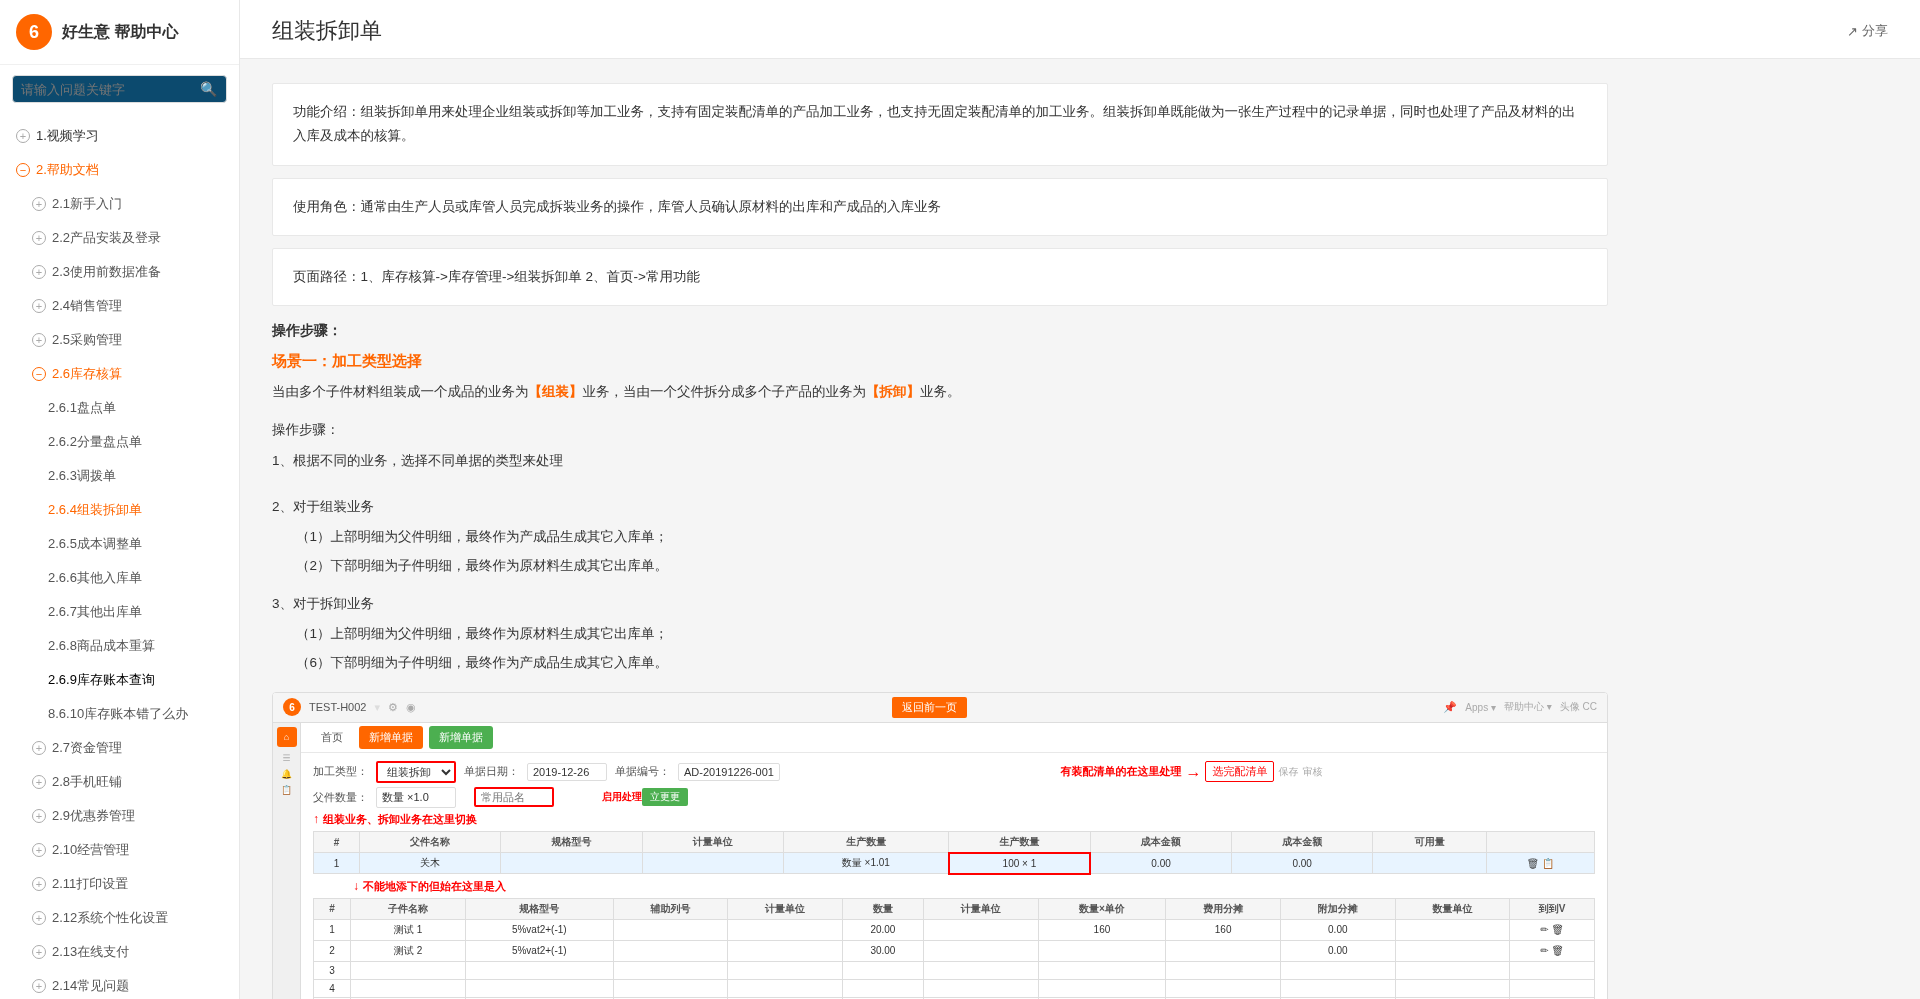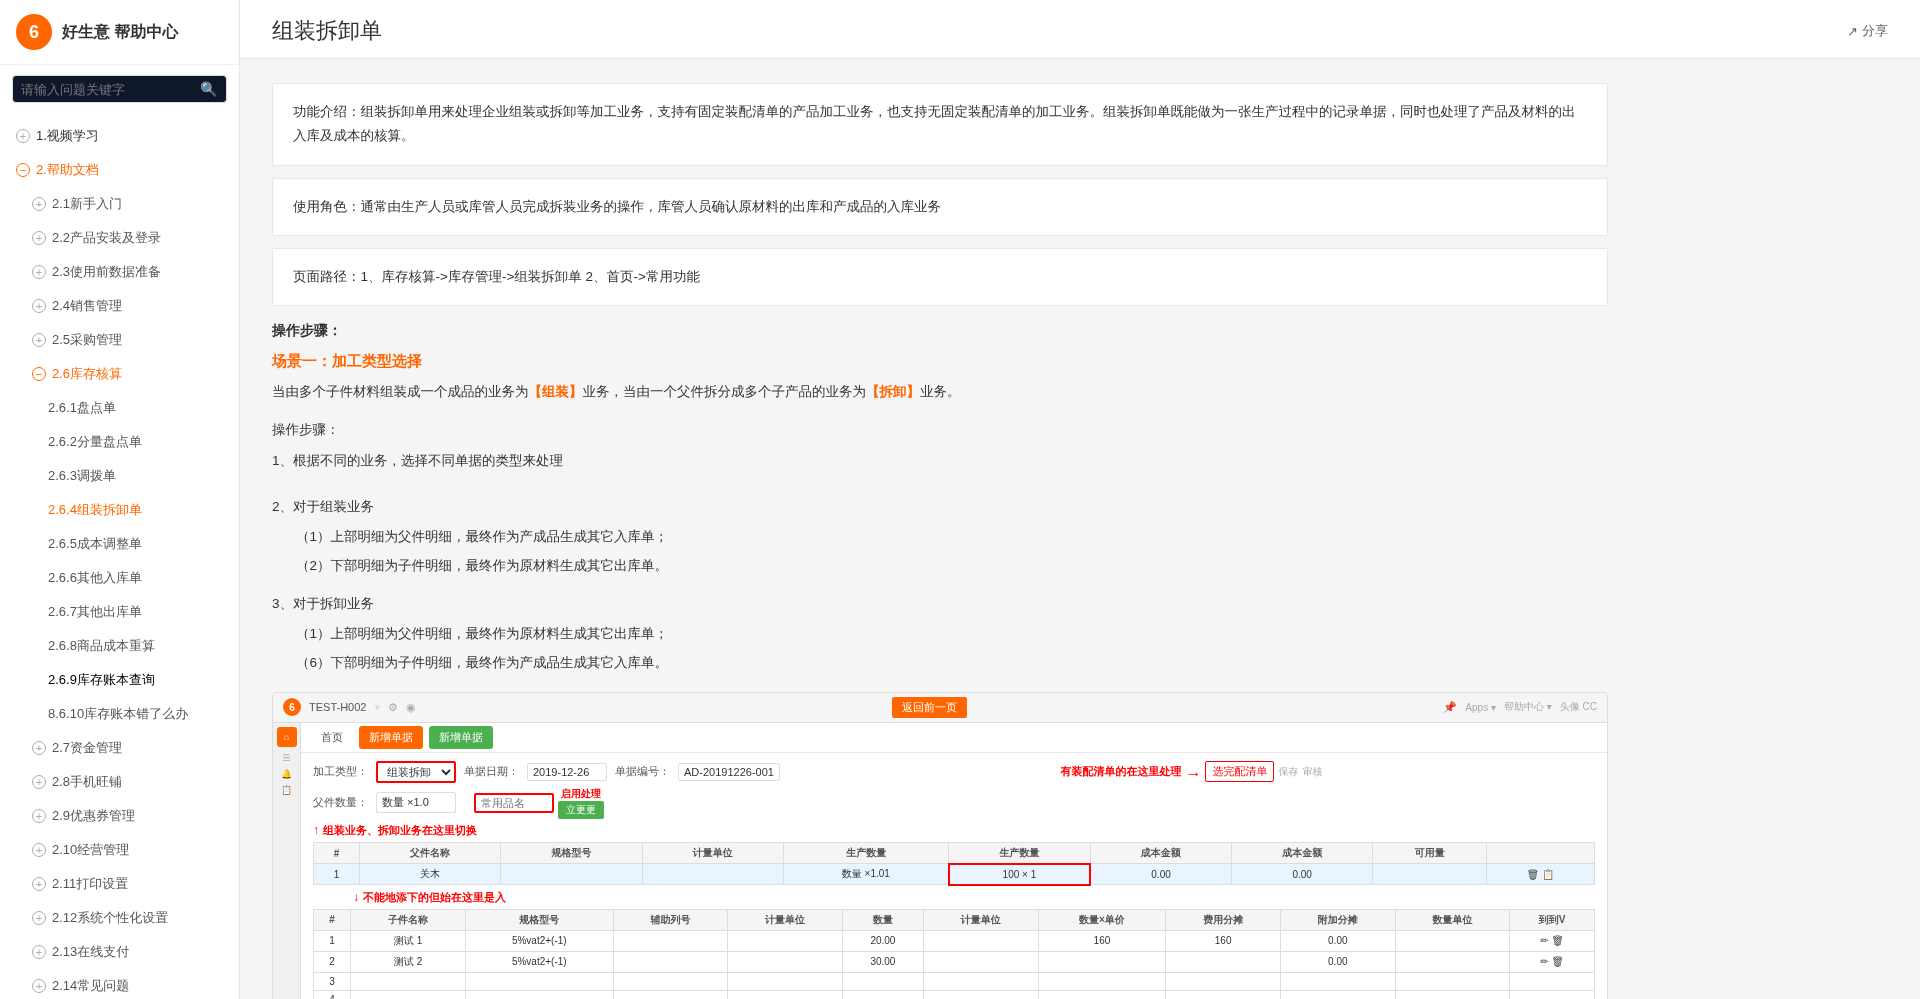--- a/index.html
+++ b/index.html
@@ -34,21 +34,21 @@
     .sidebar-title {
       font-size: 16px; font-weight: bold; color: #333;
     }
     .search-box {
       margin: 10px 12px;
       display: flex;
       align-items: center;
       border: 1px solid #ddd;
       border-radius: 4px;
       padding: 5px 8px;
-      background: #0f172a;
+      background: #0c4a6e;
     }
     .search-box input {
       border: none; outline: none; flex: 1; font-size: 13px; color: #999;
       background: transparent;
     }
     .search-icon-svg { color: #999; font-size: 14px; }
     .sidebar-nav {
       flex: 1;
       overflow-y: auto;
       padding: 6px 0;
@@ -484,21 +484,21 @@
                     <span style="color:#aaa; font-size:10px; margin-left:4px;">审核</span>
                   </div>
                 </div>
 
                 <div class="app-form-row" style="margin-top:2px;">
                   <span class="app-form-label">父件数量：</span>
                   <span class="app-form-input">数量 ×1.0</span>
 
                   <div style="display:flex;align-items:center;gap:4px;margin-left:10px;">
                     <input class="app-form-input" style="border: 2px solid rgb(255, 0, 0); width: 80px;" value="" placeholder="常用品名">
-                    <div style="display:flex;flex-direction:column;align-items:center;">
+                    <div style="display:flex;align-items:center;margin-left:44px;">
                       <span class="red-annotation" style="font-size:10px;">启用处理</span>
                       <button class="green-btn">立更更</button>
                     </div>
                   </div>
                 </div>
 
                 <div style="display:flex; align-items:center; gap:4px; margin: 4px 0;">
                   <span style="color:#f00; font-size:12px;">↑</span>
                   <span class="red-annotation">组装业务、拆卸业务在这里切换</span>
                 </div>

